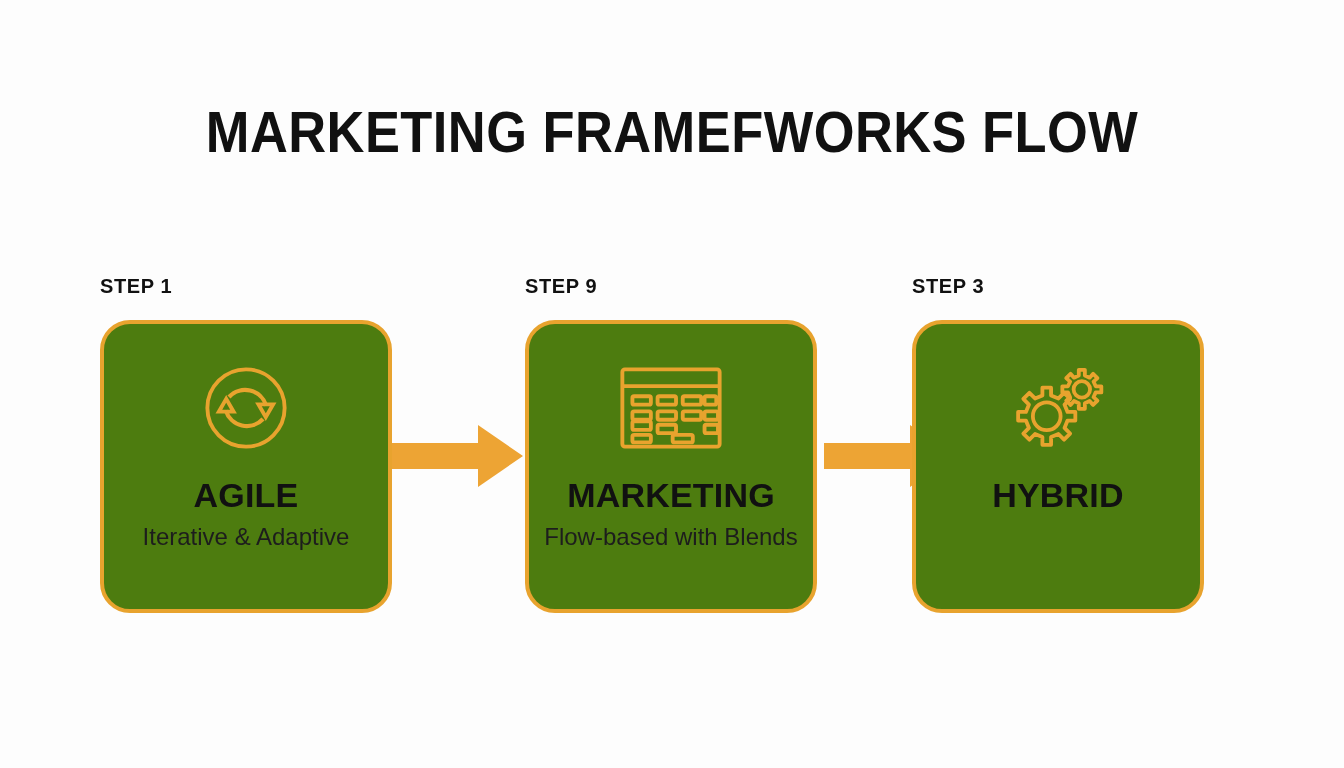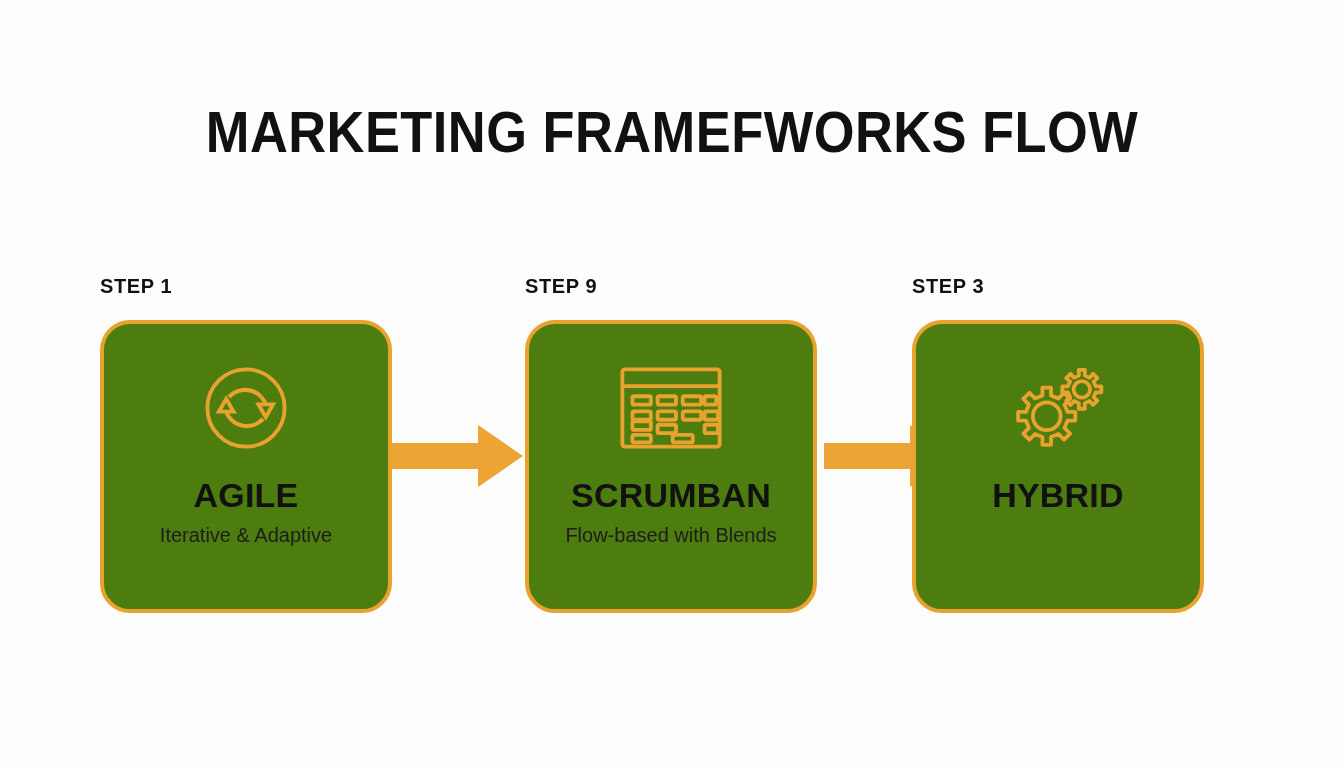--- a/index.html
+++ b/index.html
@@ -102,21 +102,21 @@
     font-size: 34px;
     font-weight: bold;
     letter-spacing: 0.2px;
     color: #111111;
     line-height: 1.0;
     text-align: center;
   }
 
   .card-sub {
     margin-top: 12px;
-    font-size: 20px;
+    font-size: 24px;
     font-weight: normal;
     color: #1d1d1d;
     text-align: center;
     line-height: 1.1;
   }
 
   
   .flow-arrow {
     position: absolute;
     top: 422px;
@@ -182,21 +182,21 @@
 
               <rect x="16" y="66" width="22" height="10" rx="2"></rect>
               <rect x="46" y="70" width="22" height="10" rx="2"></rect>
               <rect x="102" y="70" width="16" height="10" rx="2"></rect>
 
               <rect x="16" y="82" width="22" height="9" rx="2"></rect>
               <rect x="64" y="82" width="24" height="9" rx="2"></rect>
             </g>
           </svg>
         </div>
-        <div class="card-title">SCRUMBAN</div>
+        <div class="card-title">MARKETING</div>
         <div class="card-sub">Flow-based with Blends</div>
       </div>
     </div>
 
     <div class="flow-arrow a1">
       <svg width="134" height="68" viewBox="0 0 134 68" aria-hidden="true">
         <path d="M 0 21 L 86 21 L 86 3 L 131 34 L 86 65 L 86 47 L 0 47 Z" fill="#eda434"></path>
       </svg>
     </div>
 

